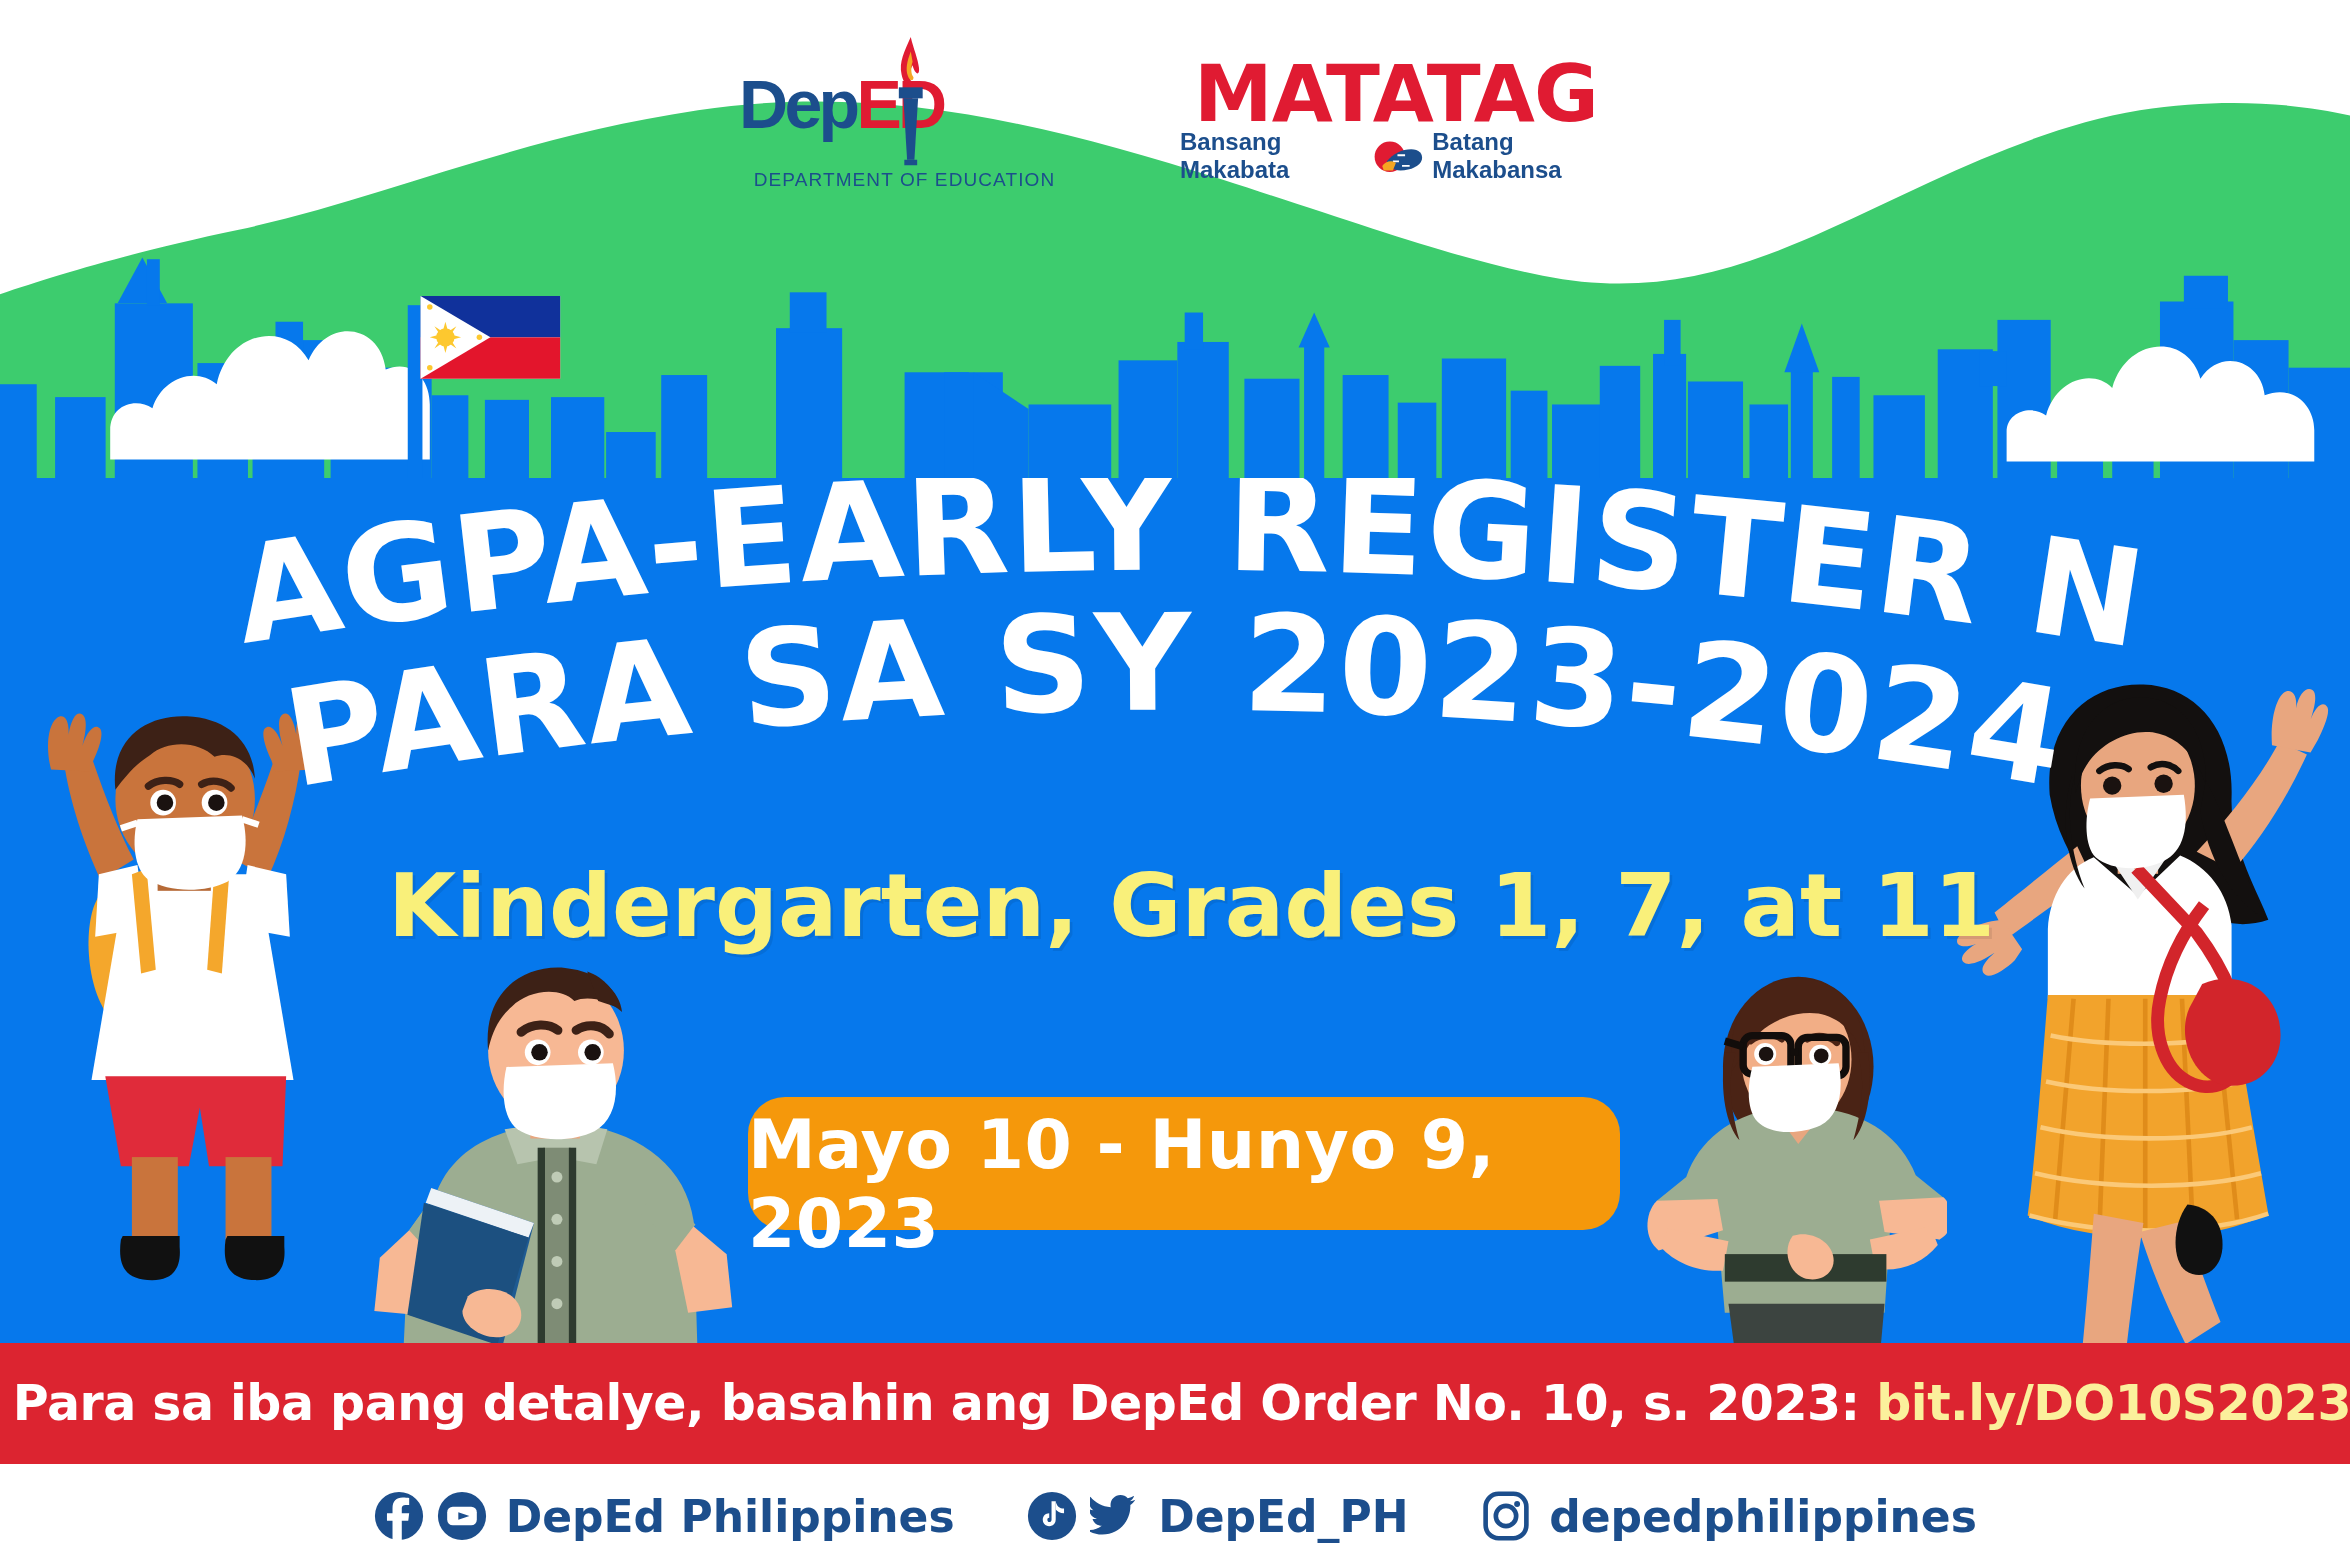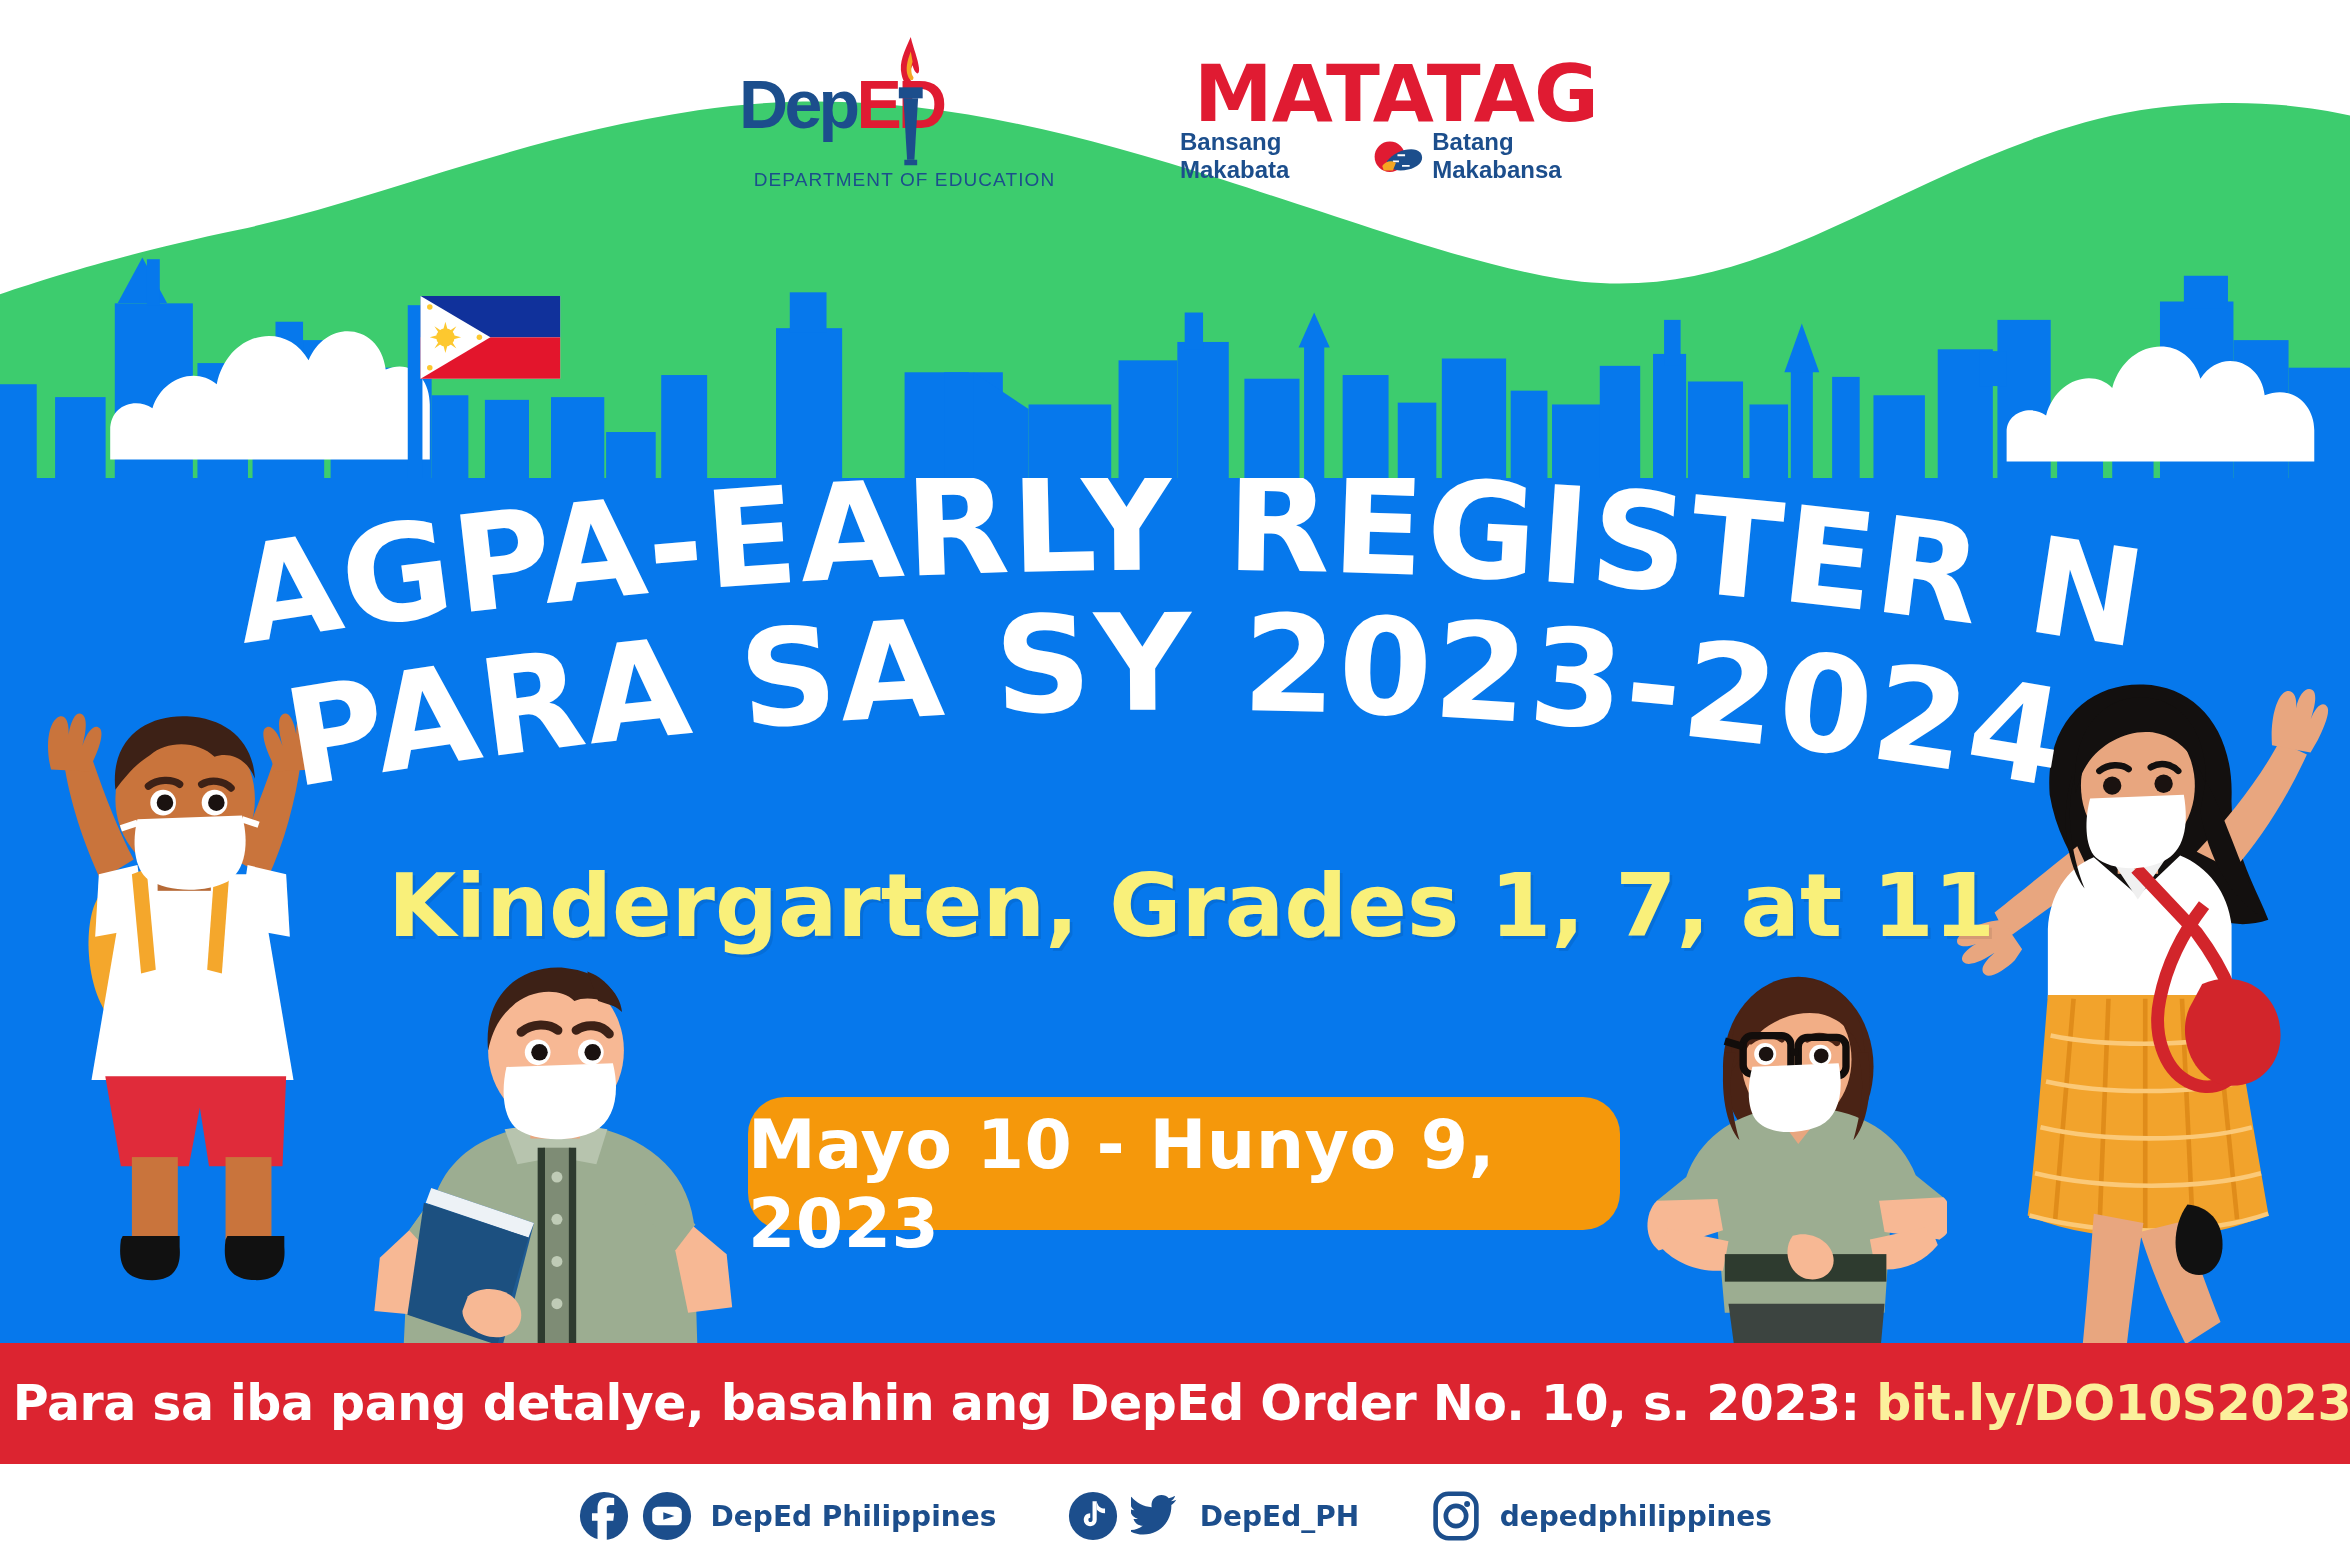--- a/index.html
+++ b/index.html
@@ -100,21 +100,21 @@
   .red-banner .link{color:#FBF09C;}
 
   
   .social-row{
     position:absolute;left:0;top:1464px;width:2351px;height:104px;
     background:#ffffff;z-index:35;
     display:flex;align-items:center;justify-content:center;gap:72px;
   }
   .social-group{display:flex;align-items:center;gap:13px;}
   .social-group .handle{
-    color:#1C4E8C;font-size:28px;font-weight:bold;
+    color:#1C4E8C;font-size:44px;font-weight:bold;
     font-family:"DejaVu Sans",sans-serif;margin-left:5.5px;white-space:nowrap;
   }
   .sicon{width:50px;height:50px;display:block;}
 
   
   .char{position:absolute;z-index:20;}
   #char-boy-backpack{left:18.4px;top:698px;width:349px;height:606px;}
   #char-boy-book{left:367px;top:955px;width:367px;height:390px;}
   #char-girl-glasses{left:1644px;top:964px;width:303px;height:381px;}
   #char-girl-skirt{left:1956px;top:657px;width:395px;height:689px;}

